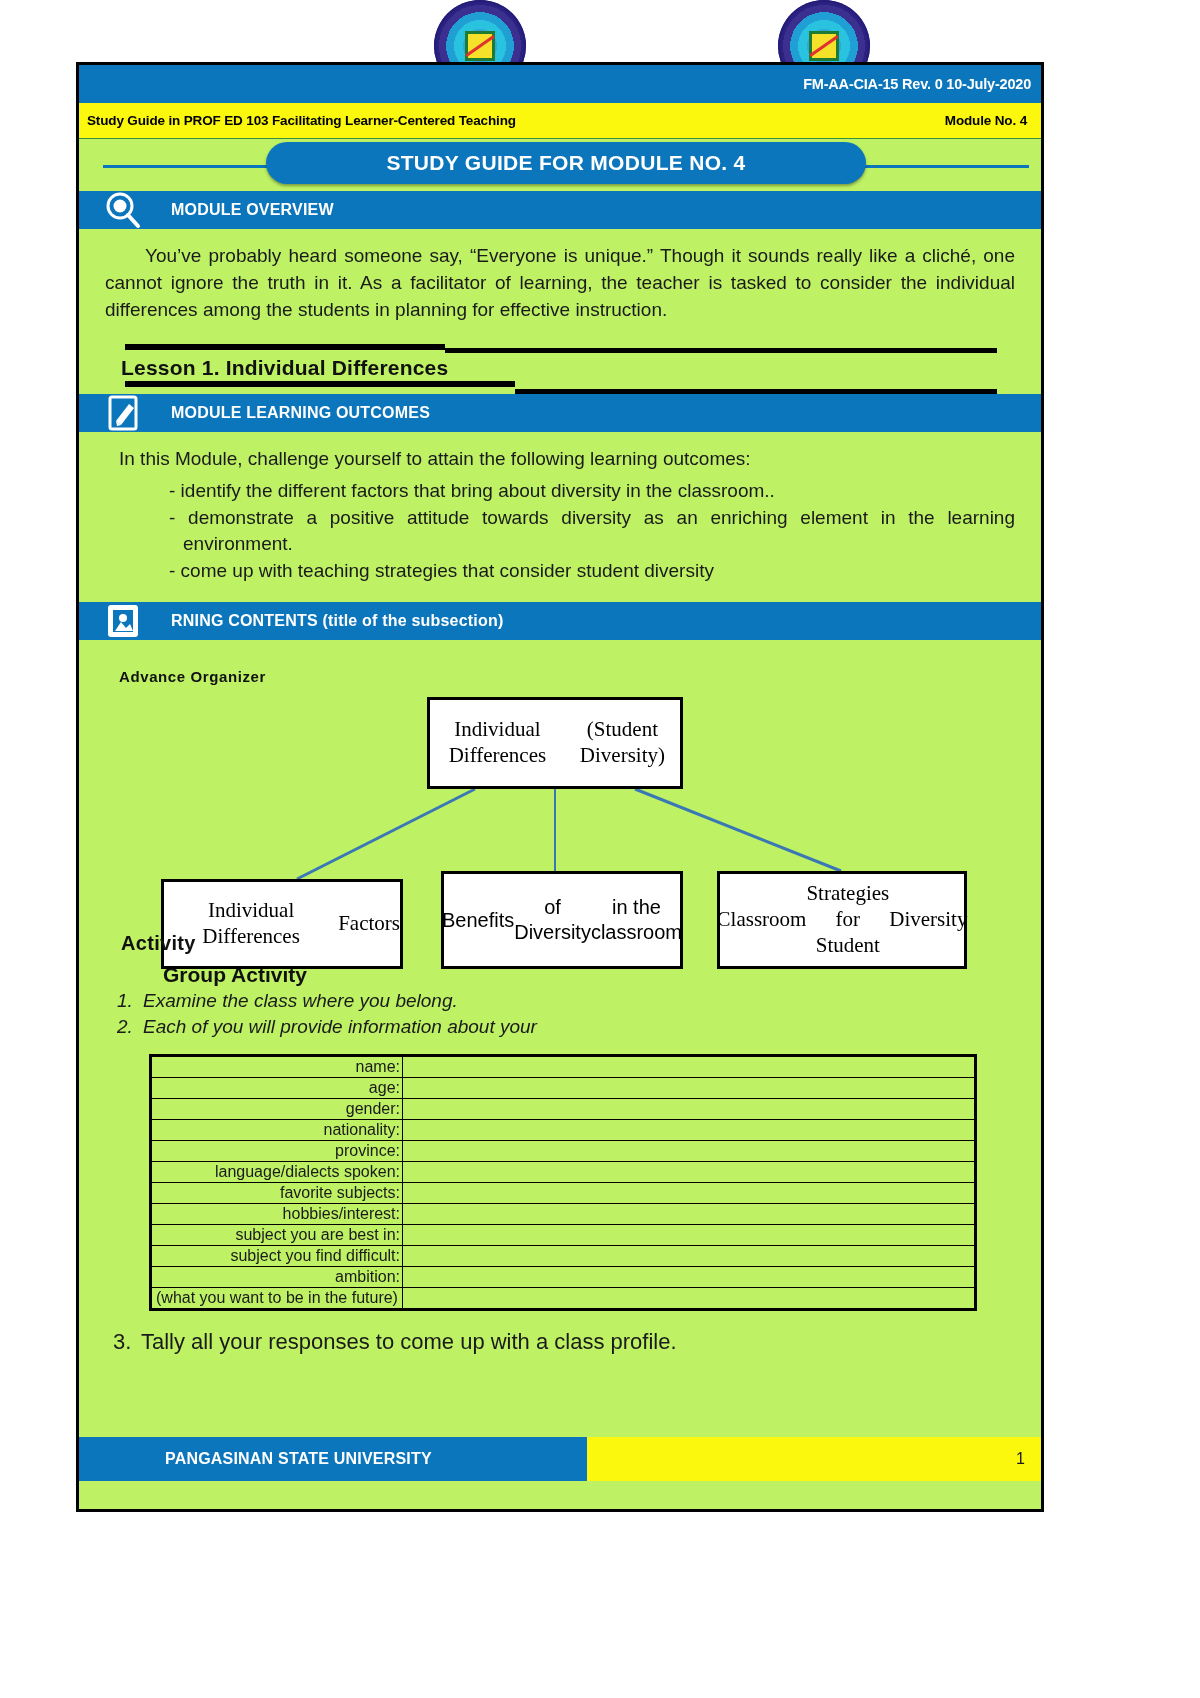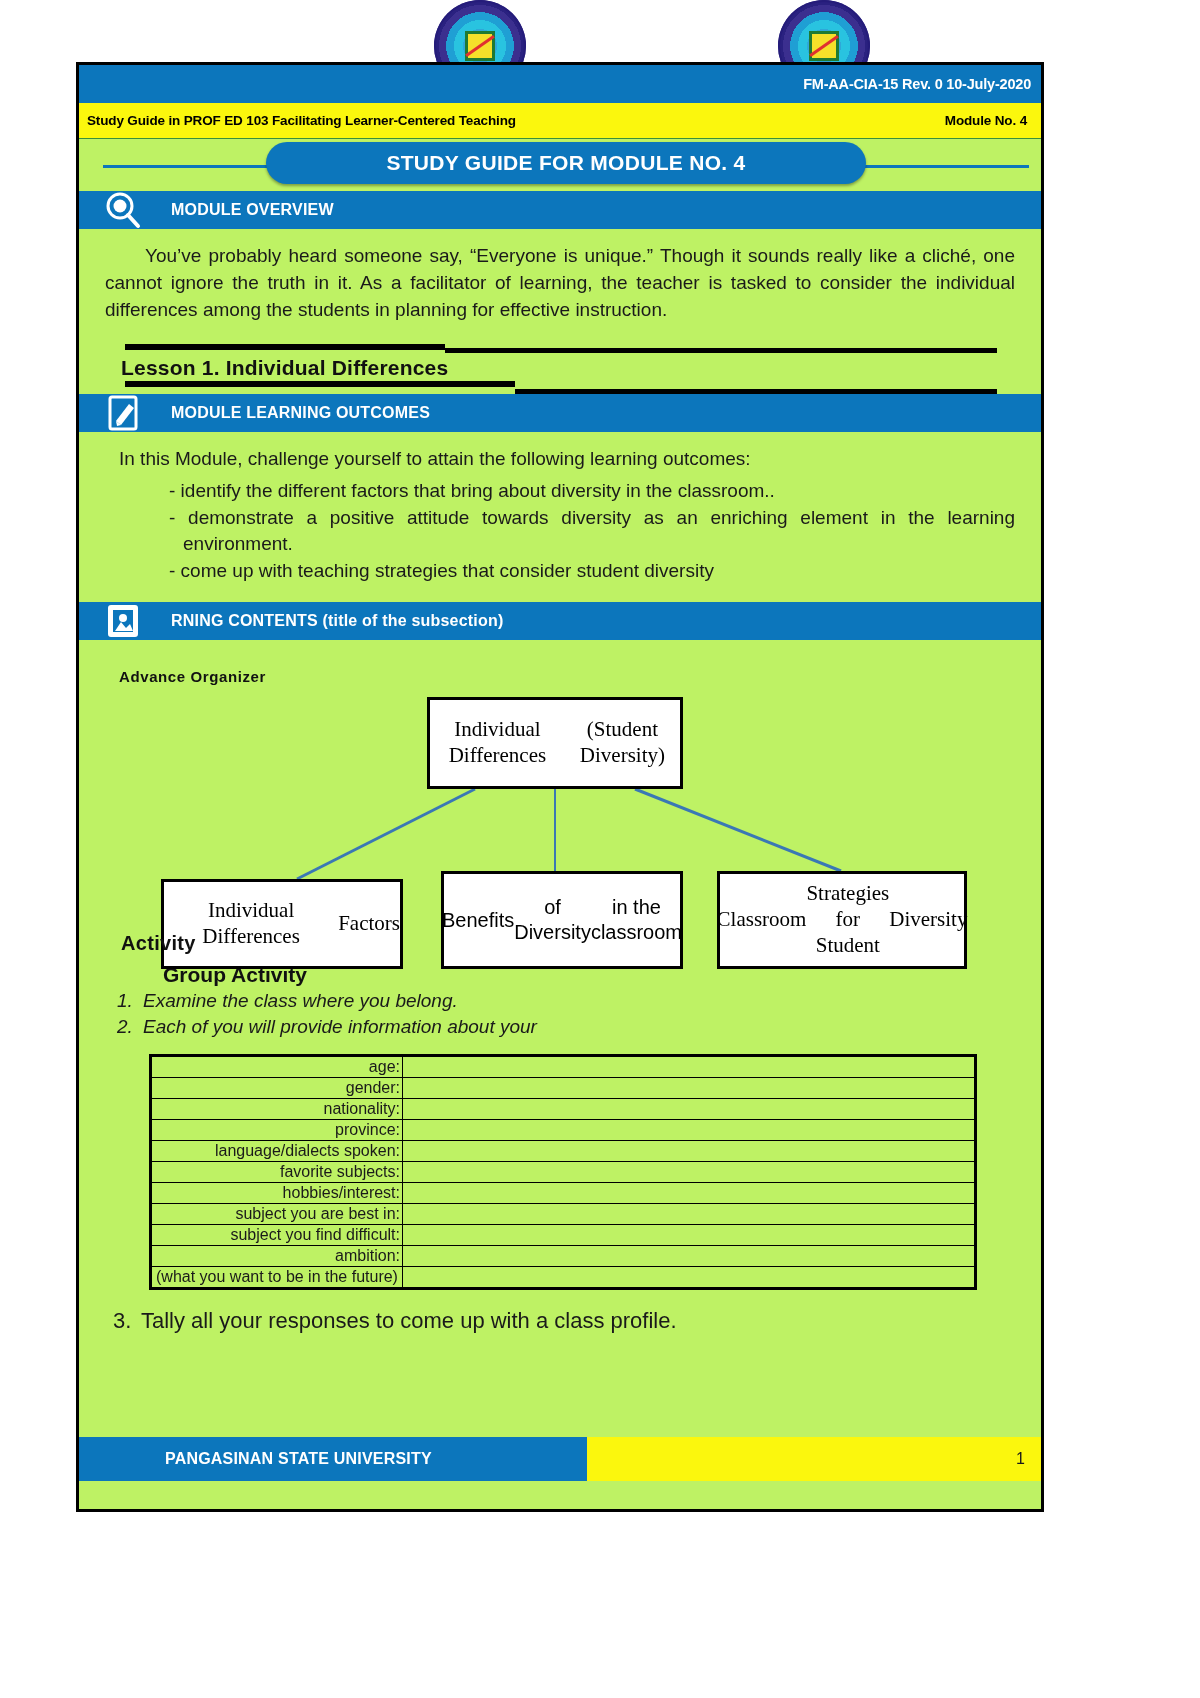--- a/index.html
+++ b/index.html
@@ -517,20 +517,24 @@
         <span class="num">1.</span><span>Examine the class where you belong.</span>
       </div>
       <div class="step">
         <span class="num">2.</span><span>Each of you will provide information about your</span>
       </div>
     </div>
 
     <table class="profile-table">
       <tbody>
         <tr>
+          <td class="label">name:</td>
+          <td class="blank"></td>
+        </tr>
+        <tr>
           <td class="label">age:</td>
           <td class="blank"></td>
         </tr>
         <tr>
           <td class="label">gender:</td>
           <td class="blank"></td>
         </tr>
         <tr>
           <td class="label">nationality:</td>
           <td class="blank"></td>

